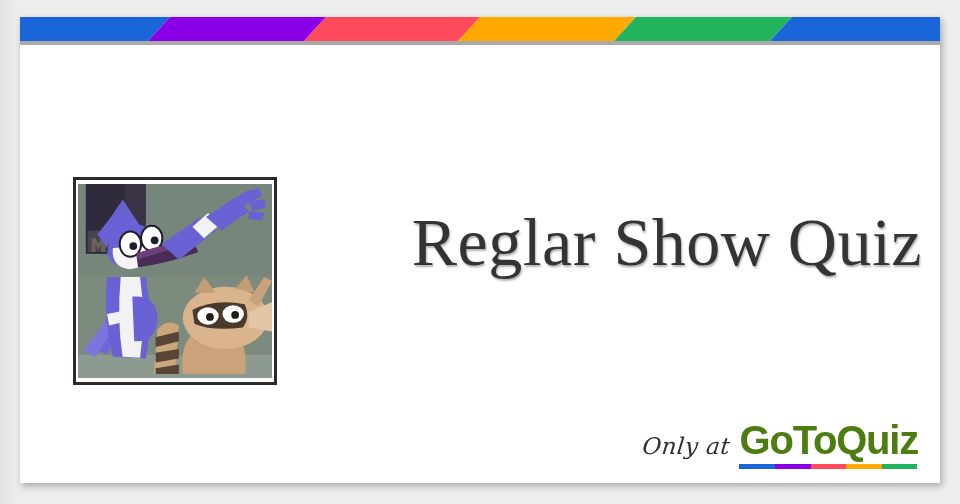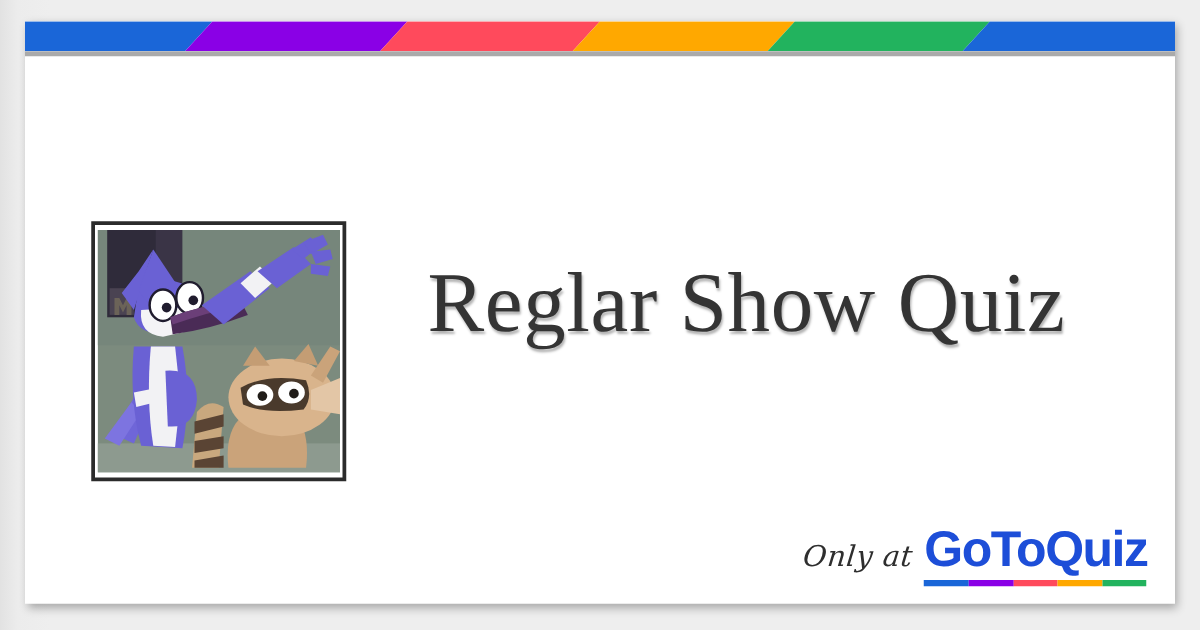--- a/index.html
+++ b/index.html
@@ -133,21 +133,21 @@
     display: flex;
     width: 178px;
     height: 5px;
     margin-top: 3px;
   }
   #brand-rule span { flex: 1 1 0; height: 100%; }
 </style>
 </head>
 <body>
 
-<div id="page" style="background-color: rgb(237, 237, 237);">
+<div id="page" style="background-color: rgb(237, 237, 237); text-align: right;">
 
   <div id="card" style="background: rgb(255, 255, 255);">
 
     <div id="banner">
       <svg width="920" height="24" viewBox="0 0 920 24" xmlns="http://www.w3.org/2000/svg">
         <polygon points="0,0 150,0 128,24 0,24" fill="#1a66d8"></polygon>
         <polygon points="150,0 306,0 284,24 128,24" fill="#8a00e6"></polygon>
         <polygon points="306,0 460,0 438,24 284,24" fill="#ff4a5c"></polygon>
         <polygon points="460,0 616,0 594,24 438,24" fill="#ffa800"></polygon>
         <polygon points="616,0 772,0 750,24 594,24" fill="#22b35e"></polygon>
@@ -237,21 +237,21 @@
             <path d="M176 120 L192 96 L200 100 L186 126 Z" fill="#caa37a"></path>
           </g>
         </svg>
       </div>
 
       <div id="title" style="color: rgb(52, 52, 52);">Reglar Show Quiz</div>
 
       <div id="brand">
         <div id="brand-onlyat">Only at</div>
         <div id="brand-mark">
-          <div id="brand-word" style="color: #1d4ed8;">GoToQuiz</div>
+          <div id="brand-word" style="color: #4d7c0f;">GoToQuiz</div>
           <div id="brand-rule">
             <span style="background: rgb(26, 102, 216);"></span>
             <span style="background: rgb(138, 0, 230);"></span>
             <span style="background: rgb(255, 74, 92);"></span>
             <span style="background: rgb(255, 168, 0);"></span>
             <span style="background: rgb(34, 179, 94);"></span>
           </div>
         </div>
       </div>
 

